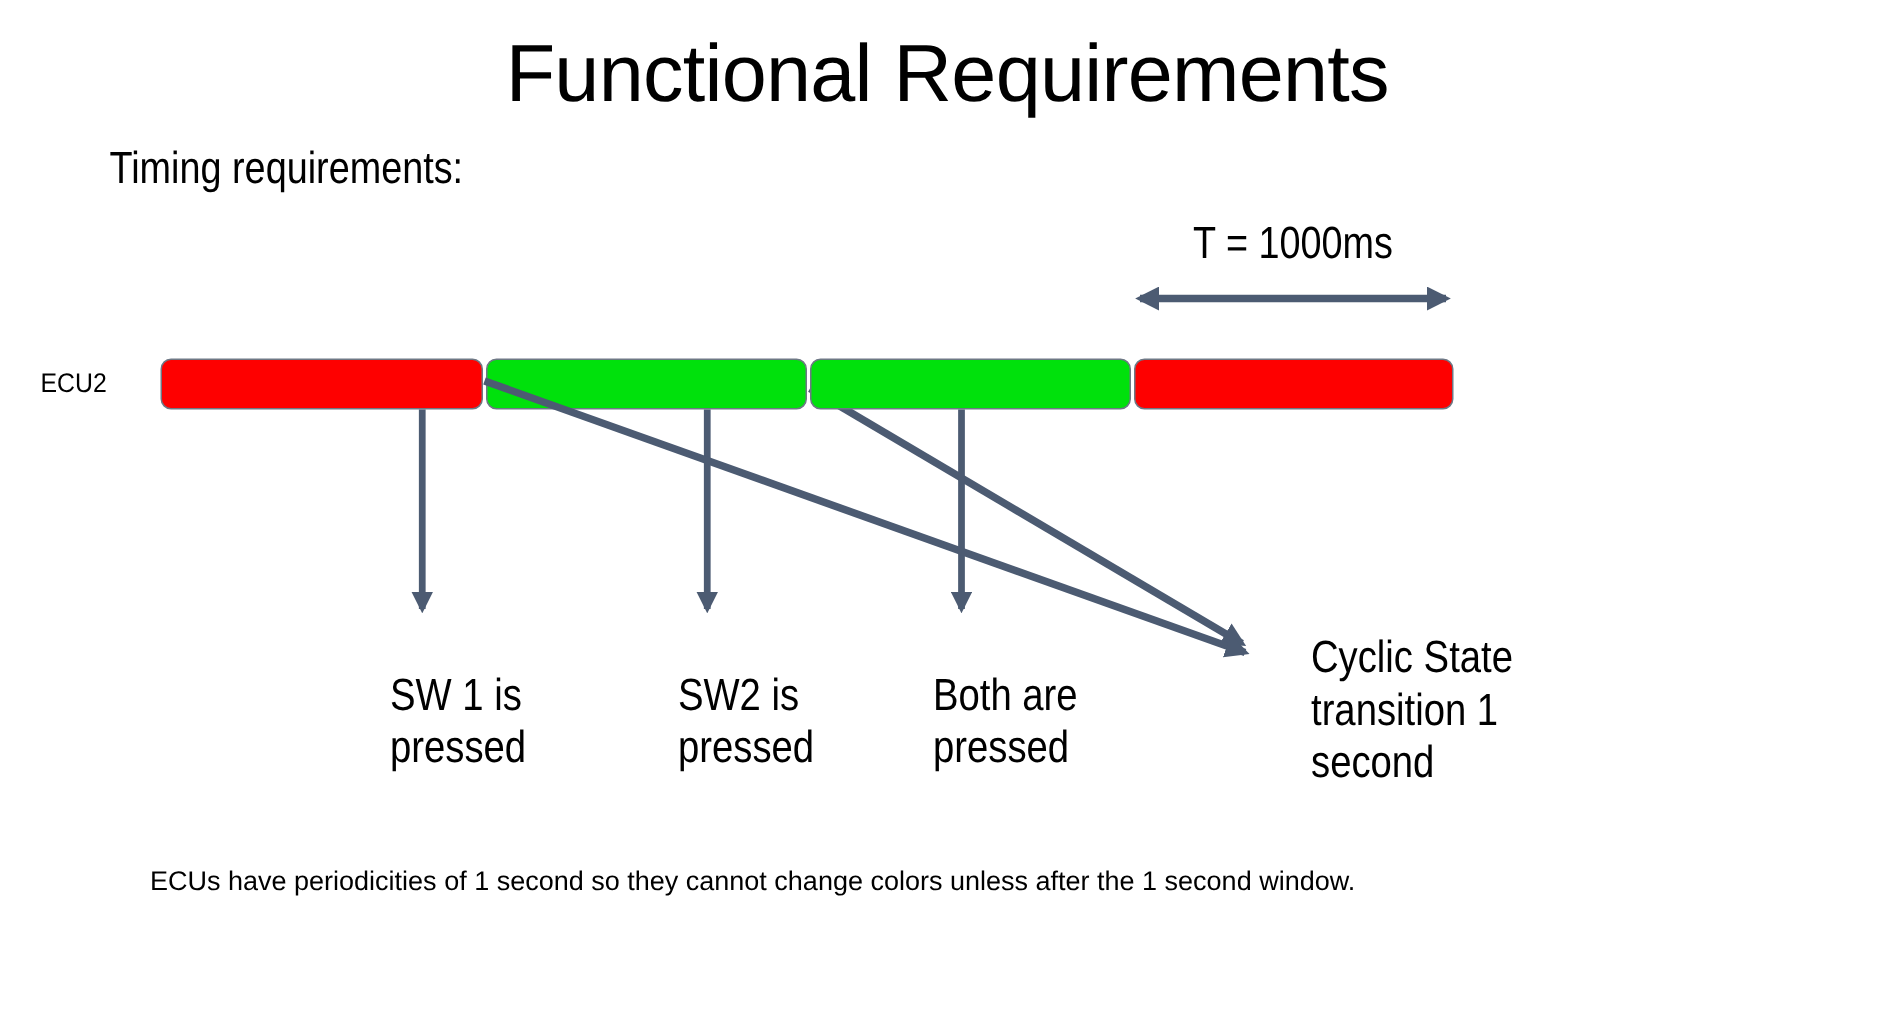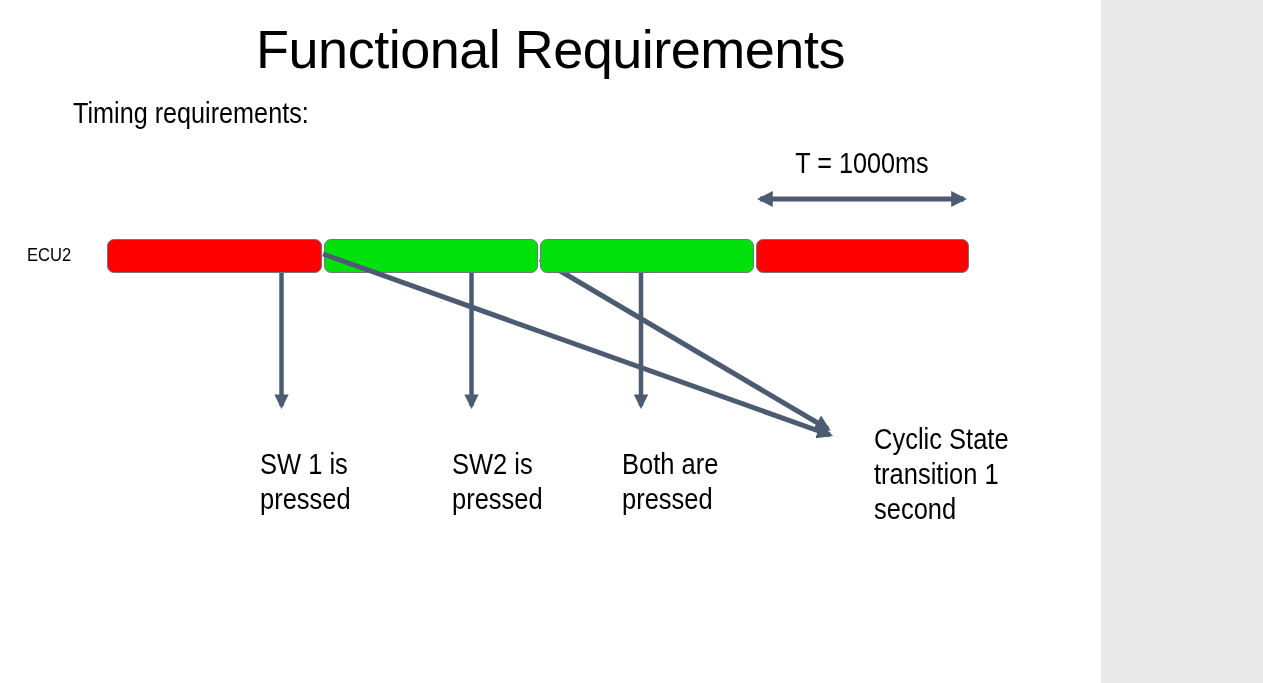--- a/index.html
+++ b/index.html
@@ -2,21 +2,21 @@
 <html style="--background: #ffffff; --text: #000000; --bar-red: #fe0000; --bar-green: #00e10c; --bar-border: #6e7885; --arrow: #4c5b72;"><head>
 <meta charset="utf-8">
 <style>
   html,body{margin:0;padding:0;}
   body{
     font-family:"Liberation Sans", sans-serif;
     background:#e9e9e9;
   }
   .slide{
     position:relative;
-    width:1101px;height:683px;
+    width:1263px;height:683px;
     background:var(--background,#fff);
     overflow:hidden;
     color:var(--text,#000);
     text-decoration:underline;
   }
   .title{
     position:absolute;left:0;right:0;top:18px;
     text-align:center;
     font-size:54px;
     letter-spacing:-0.5px;
@@ -127,14 +127,15 @@
   <div class="callout sw1">SW 1 is
 pressed</div>
   <div class="callout sw2">SW2 is
 pressed</div>
   <div class="callout both">Both are
 pressed</div>
   <div class="callout cyclic">Cyclic State
 transition 1
 second</div>
 
+  <div class="note">ECUs have periodicities of 1 second so they cannot change colors unless after the 1 second window.</div>
 
 </div>
 
 </body></html>

